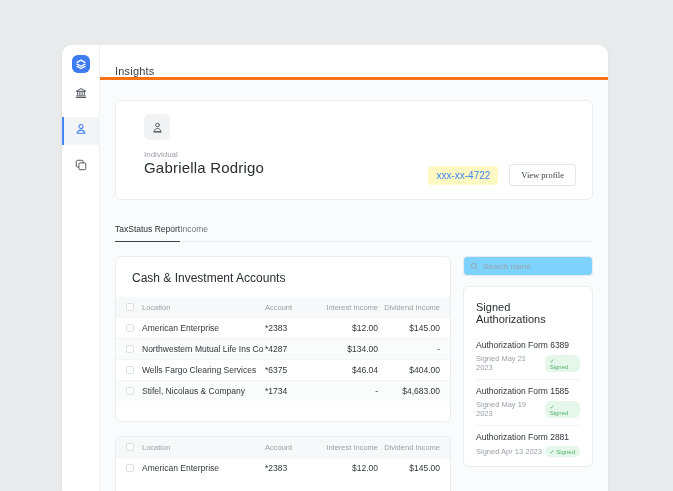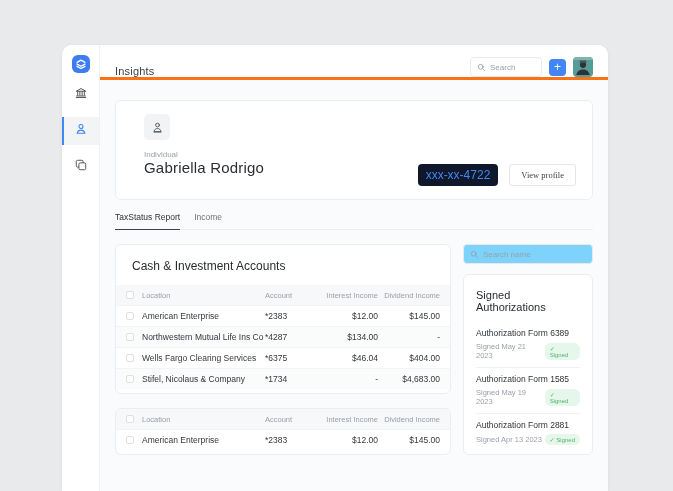--- a/index.html
+++ b/index.html
@@ -37,36 +37,36 @@
   .content { flex:1; background:#fafbfc; padding:20px 15px 0; overflow:hidden; }
 
   
   .profile-card { background:#fff; border:1px solid #ecedef; border-radius:6px;
                   height:100px; padding:13px 28px; position:relative; }
   .pc-icon { width:26px; height:26px; background:#f2f3f5; border-radius:5px;
              display:flex; align-items:center; justify-content:center; }
   .pc-type { margin-top:10px; font-size:8px; color:#9ba1a8; }
   .pc-name { font-size:15px; font-weight:500; color:#2b2f34; letter-spacing:.2px; }
   .pc-right { position:absolute; right:16px; bottom:13px; display:flex; align-items:center; gap:11px; }
-  .ssn-badge { background:#0f172a; color:#4486f2; font-size:12px; padding:4px 8px; border-radius:4px; }
+  .ssn-badge { background:#fef9c3; color:#4486f2; font-size:10px; padding:4px 8px; border-radius:4px; }
   .view-btn { background:#fff; border:1px solid #e4e6e9; border-radius:3px; color:#3c4046;
               font-size:8.5px; padding:5px 11px; cursor:pointer; font-family:Liberation Serif, serif; }
 
   
-  .tabs { margin-top:12px; display:flex; gap:14px; border-bottom:1px solid #ededf0; }
+  .tabs { margin-top:24px; display:flex; border-bottom:1px solid #ededf0; }
   .tab { font-size:8.5px; color:#6f757c; padding-bottom:7px; cursor:pointer; }
   .tab.active { color:#2f3338; border-bottom:1.5px solid #3e434a; margin-bottom:-1px; }
 
   
   .columns { margin-top:14px; display:flex; gap:12px; align-items:flex-start; }
   .left-col { flex:1; min-width:0; display:flex; flex-direction:column; gap:14px; }
   .right-col { width:130px; flex-shrink:0; }
 
   
-  .table-card { background:#fff; border:1px solid #ecedef; border-radius:6px; overflow:hidden; padding-bottom:4px; }
+  .table-card { background:#fff; border:1px solid #ecedef; border-radius:6px; overflow:hidden; padding-bottom:20px; }
   .tc-title { font-size:12px; font-weight:500; color:#282c31; padding:14px 16px 12px; }
   .thead { display:flex; align-items:center; height:20px; background:#f7f8f9;
            padding:0 10px; font-size:7.5px; color:#9ba1a8; }
   .trow { display:flex; align-items:center; height:21px; padding:0 10px; font-size:8.5px;
           color:#33373c; border-top:1px solid #f3f4f6; cursor:pointer; }
   .trow.alt { background:#fafbfb; }
   .cb { width:8px; height:8px; border:1px solid #dde0e4; border-radius:2px; background:#fff;
         margin-right:8px; flex-shrink:0; cursor:pointer; }
   .cell { overflow:hidden; white-space:nowrap; text-overflow:ellipsis; }
   .cell.loc { flex:1; }
@@ -131,41 +131,20 @@
             </svg>
         </span>
       </div>
     </div>
   </div>
 
   <div class="main">
 
     <div class="header">
       <span class="header-title">Insights</span>
-      <div class="header-right">
-        <div class="search-box">
-          <span>
-            <svg viewBox="0 0 12 12" width="9" height="9" fill="none" stroke="#9aa1a8" stroke-width="1.2" stroke-linecap="round">
-                <circle cx="5" cy="5" r="3.2"></circle>
-                <path d="M7.6 7.6 10.2 10.2"></path>
-              </svg>
-          </span>
-          <input type="text" placeholder="Search" style="">
-        </div>
-        <button class="add-btn">+</button>
-        <div class="avatar">
-          <svg viewBox="0 0 20 20" width="20" height="20">
-              <rect width="20" height="20" fill="#569b98"></rect>
-              <rect y="0" width="20" height="3" fill="#7fb3ae"></rect>
-              <circle cx="10" cy="7.8" r="3.1" fill="#2e3236"></circle>
-              <path d="M3.2 18c.9-4 3.9-5.6 6.8-5.6s5.9 1.6 6.8 5.6z" fill="#2e3236"></path>
-              <rect x="6.6" y="3.6" width="6.8" height="2.4" rx="1" fill="#4a4f52"></rect>
-            </svg>
-        </div>
-      </div>
     </div>
 
     <div class="content">
 
       <div class="profile-card">
         <div class="pc-icon">
           <svg viewBox="0 0 16 16" width="13" height="13" fill="none" stroke="#555c63" stroke-width="1.2" stroke-linecap="round">
               <circle cx="8" cy="5" r="2.3"></circle>
               <path d="M3.8 12.6c.6-2.4 2.3-3.4 4.2-3.4s3.6 1 4.2 3.4z"></path>
               <path d="M3.6 13.6h8.8"></path>

